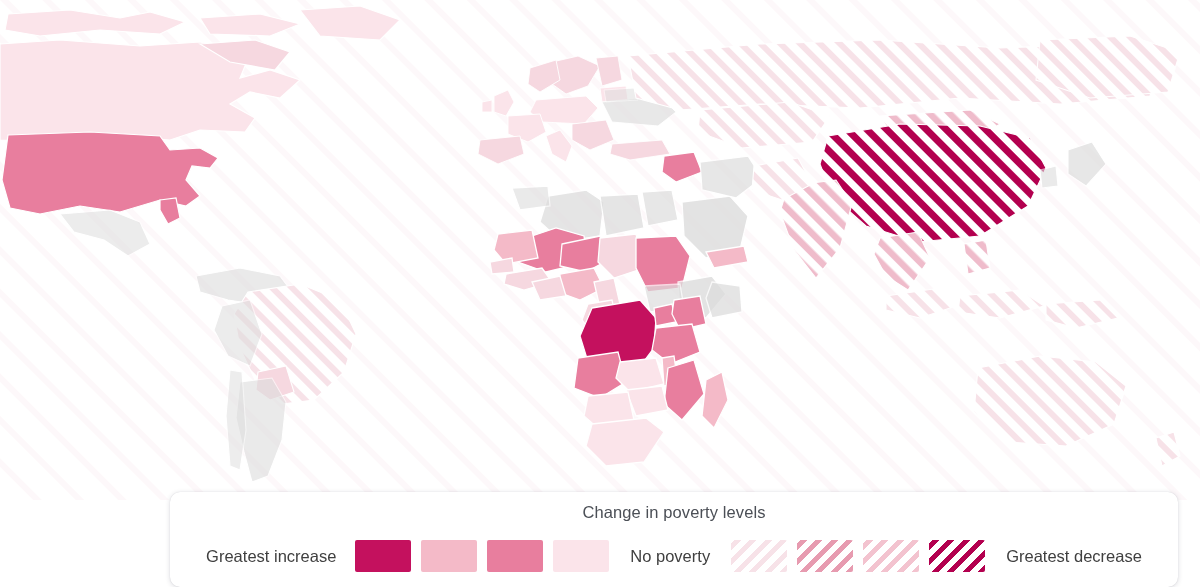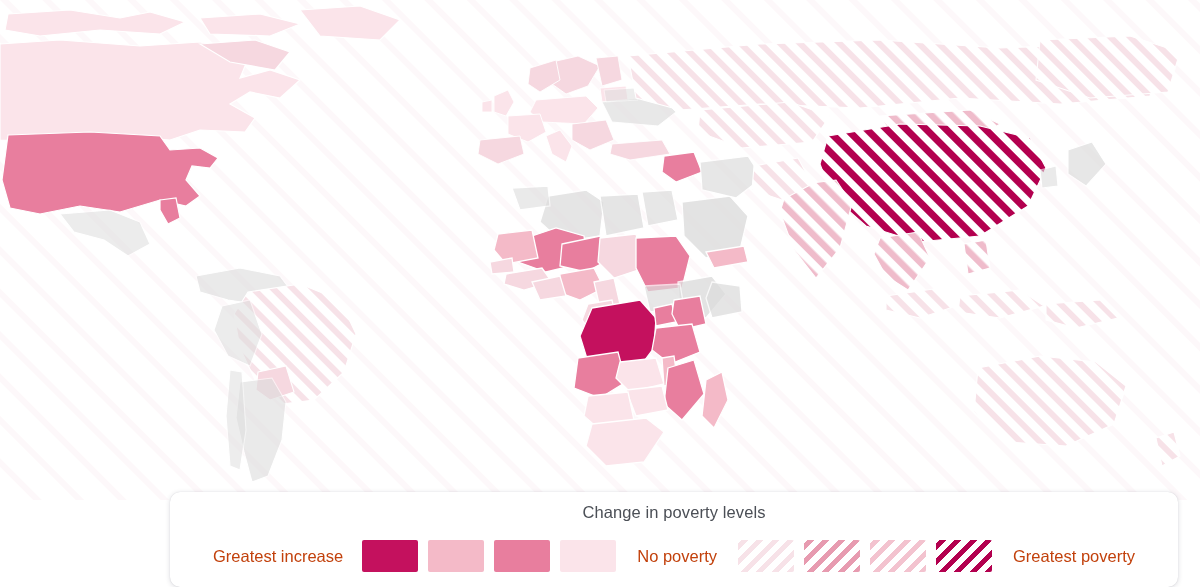--- a/index.html
+++ b/index.html
@@ -25,21 +25,21 @@
     text-align:center;
     font-size:16.5px;color:#4b4f56;letter-spacing:.1px;
     white-space:nowrap;
   }
   #legend-row{
     position:absolute;left:0;right:0;top:44px;height:40px;
     display:flex;align-items:center;justify-content:center;
     gap:0px;
   }
   .leg-label{
-    font-size:16.5px;color:#c2410c;white-space:nowrap;line-height:1;
+    font-size:16.5px;color:#404040;white-space:nowrap;line-height:1;
   }
   .leg-label.left{margin-right:14px;}
   .leg-label.right{margin-left:16px;}
   .leg-label.mid{margin:0 16px;}
   .swatch{
     width:56px;height:32px;margin:0 5px;border-radius:2px;
     box-sizing:border-box;
   }
 </style>
 </head>
@@ -210,17 +210,17 @@
       <span class="swatch" style="background:#e87e9e;"></span>
       <span class="swatch" style="background:#fbe4ea;"></span>
 
       <span class="leg-label mid">No poverty</span>
 
       <span class="swatch" style="background-color:#ffffff;background-image:repeating-linear-gradient(-45deg,#f7e2e8 0 5px,#ffffff 5px 11px);"></span>
       <span class="swatch" style="background-color:#ffffff;background-image:repeating-linear-gradient(-45deg,#e79bb0 0 5px,#ffffff 5px 11px);"></span>
       <span class="swatch" style="background-color:#ffffff;background-image:repeating-linear-gradient(-45deg,#f3c3cf 0 5px,#ffffff 5px 11px);"></span>
       <span class="swatch" style="background-color:#ffffff;background-image:repeating-linear-gradient(-45deg,#b3004f 0 5px,#ffffff 5px 11px);"></span>
 
-      <span class="leg-label right">Greatest poverty</span>
+      <span class="leg-label right">Greatest decrease</span>
     </div>
   </div>
 
 </div>
 
 </body></html>

